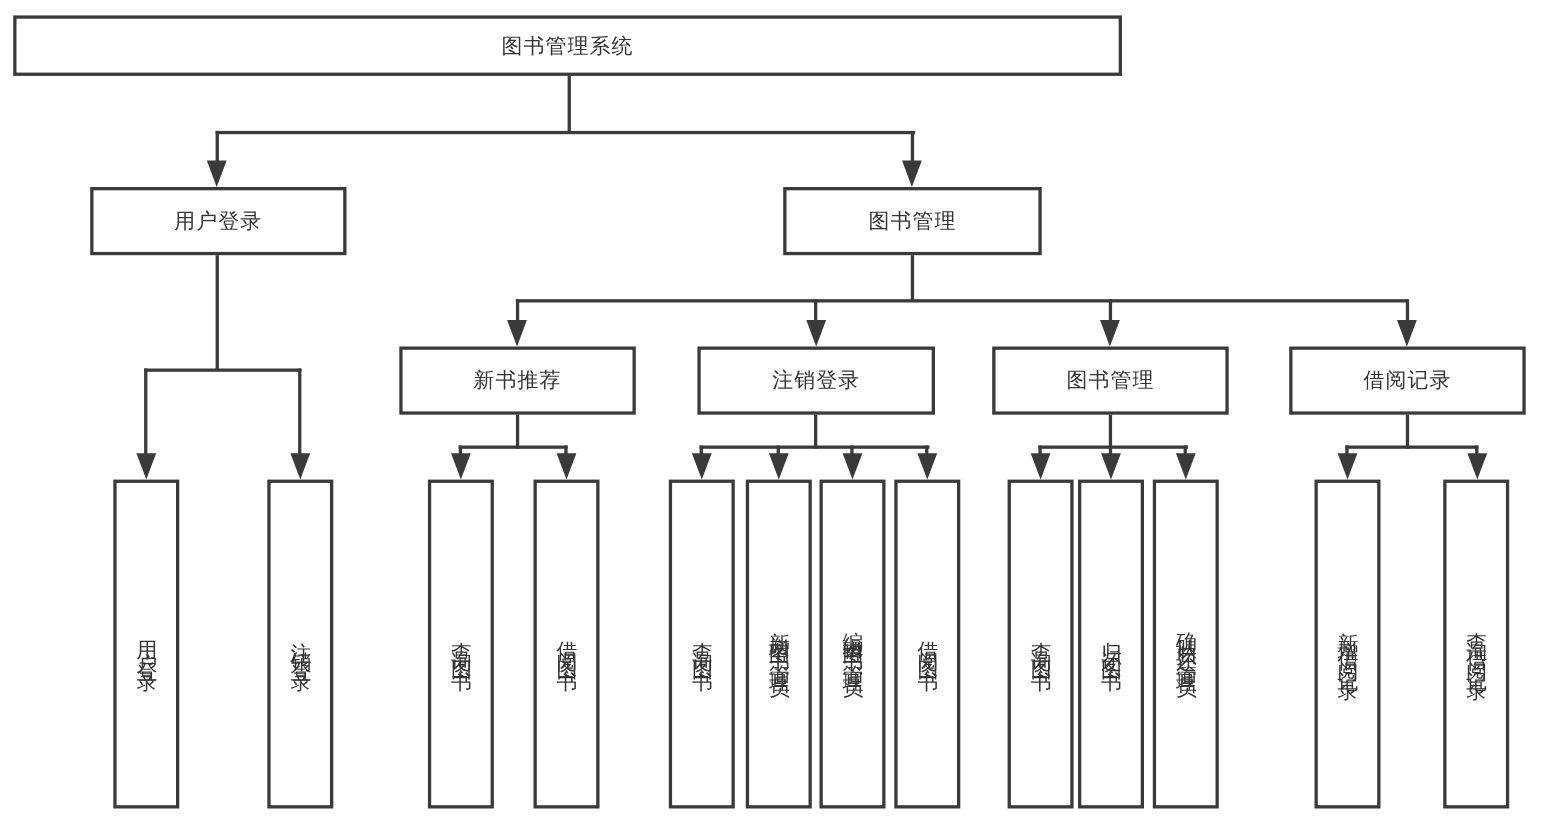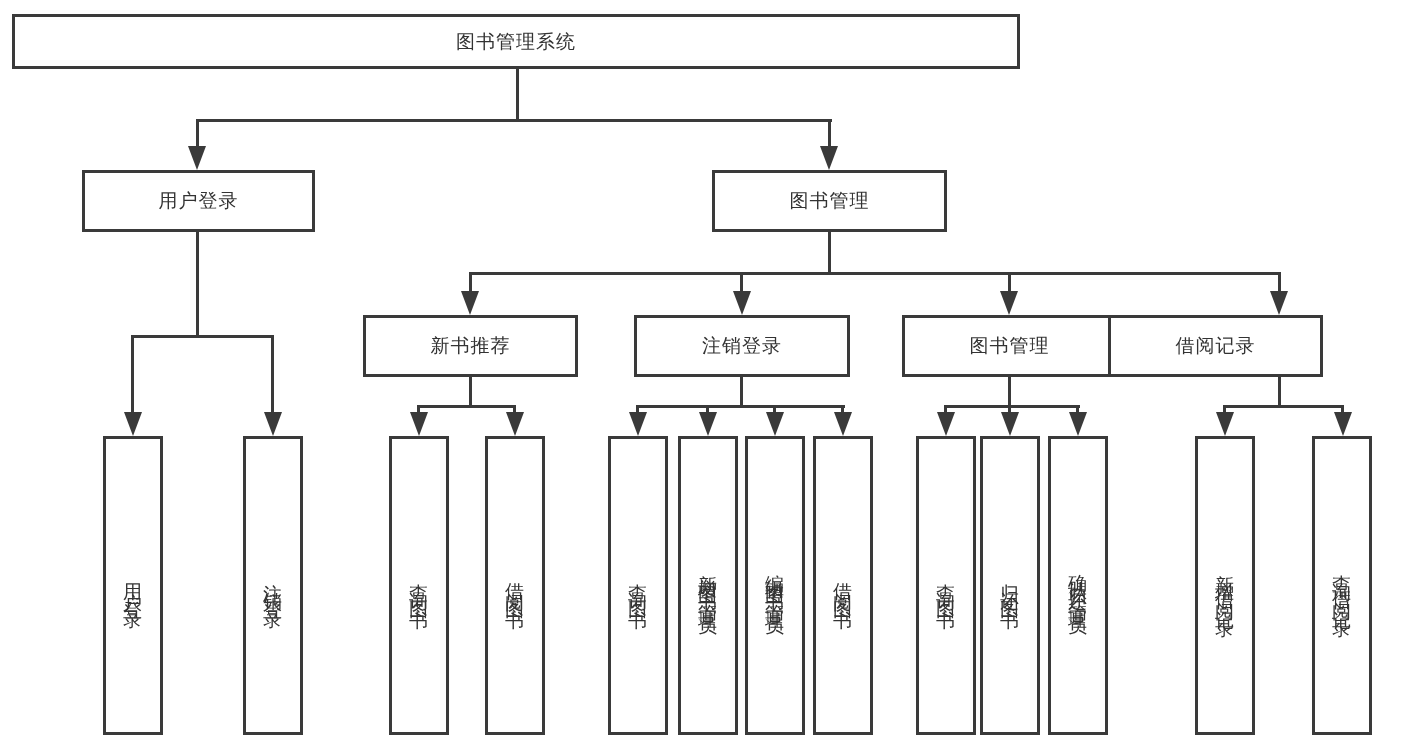--- a/index.html
+++ b/index.html
@@ -91,21 +91,21 @@
 
   <div class="box hbox lvl3" style="left:363px">
     <span>新书推荐</span>
   </div>
   <div class="box hbox lvl3" style="left:634px;width:216px">
     <span>注销登录</span>
   </div>
   <div class="box hbox lvl3" style="left:902px">
     <span>图书管理</span>
   </div>
-  <div class="box hbox lvl3" style="left:1108px">
+  <div class="box hbox lvl3" style="left:1172px">
     <span>借阅记录</span>
   </div>
 
   <div class="box vbox" style="left:103px">
     <span class="vtext">用户登录</span>
   </div>
   <div class="box vbox" style="left:243px">
     <span class="vtext">注销登录</span>
   </div>
   <div class="box vbox" style="left:389px">

